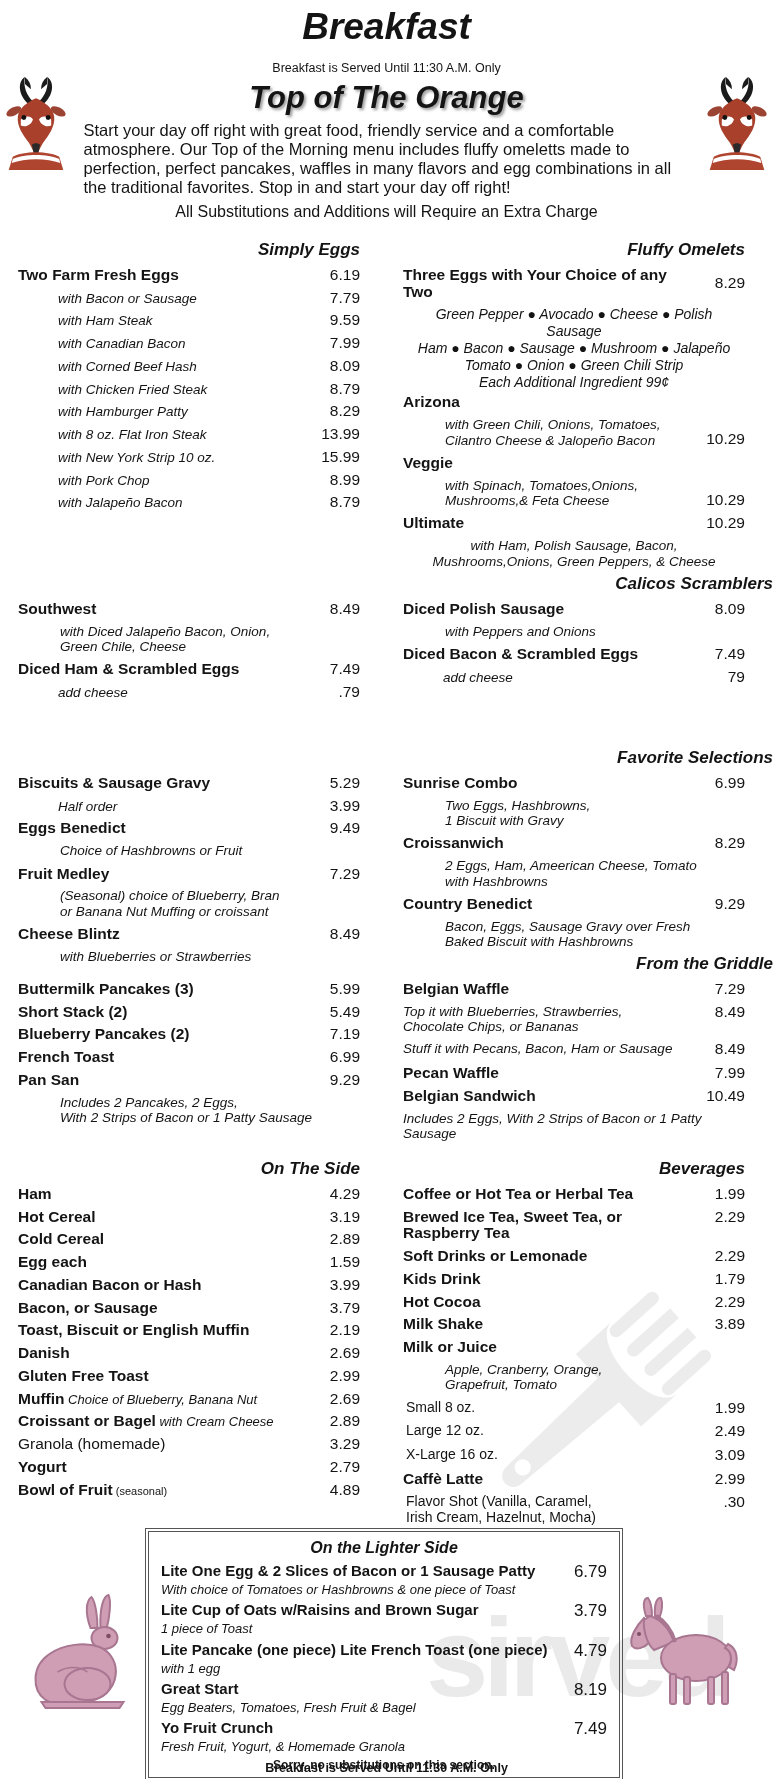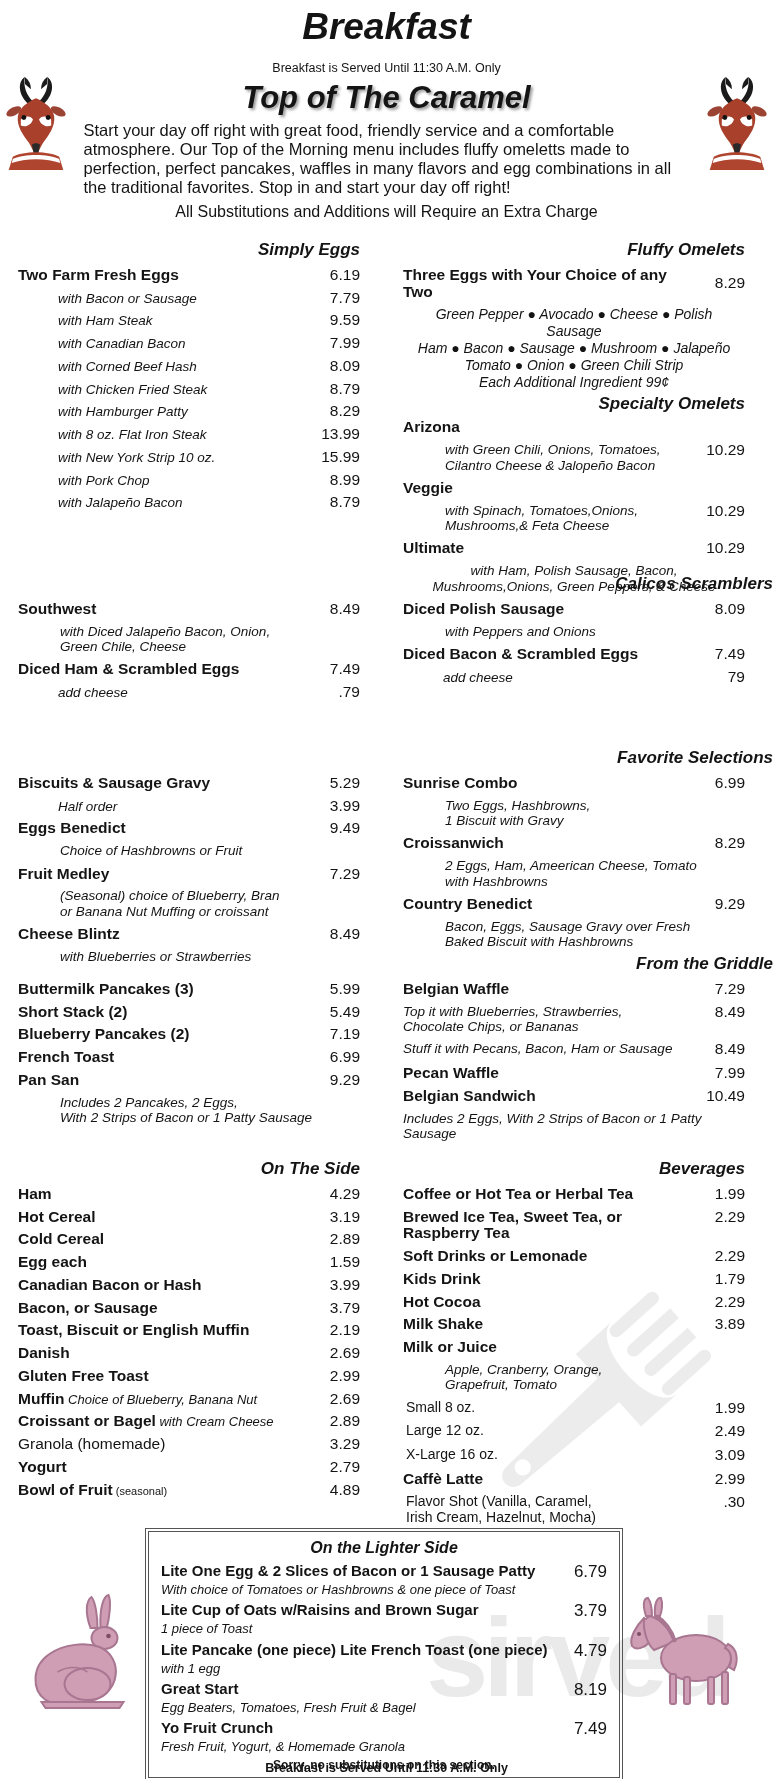--- a/index.html
+++ b/index.html
@@ -31,21 +31,21 @@
   .col-l{width:342px;margin-left:18px;}
   .col-r{width:342px;margin-left:43px;}
   .row{display:flex;align-items:flex-start;margin-bottom:6px;}
   .row.vc{align-items:center;}
   .nm{flex:1;white-space:pre-line;line-height:1.08;}
   .pr{flex:none;width:62px;text-align:right;font-size:15.5px;font-weight:400;font-style:normal;line-height:1.08;}
   .s-b .nm{font-weight:700;font-size:15.5px;}
   .s-p .nm{font-size:15.5px;}
   .s-i{padding-left:40px;}
   .s-i .nm{font-style:italic;font-size:13.5px;padding-top:2px;}
-  .s-d{padding-left:42px;margin-bottom:7px;}
+  .s-d{padding-left:42px;margin-bottom:7px;align-items:flex-end;}
   .s-d .nm,.s-d0 .nm,.s-dc .nm{font-style:italic;font-size:13.5px;line-height:1.14;}
   .s-d0{margin-bottom:7px;}
   .s-dc{margin-bottom:7px;}
   .s-dc .nm{text-align:center;}
   .s-ps{padding-left:3px;margin-bottom:7px;}
   .s-ps .nm{font-size:14px;line-height:1.14;}
   .sx{font-weight:400;font-style:italic;font-size:13px;}
   .sx.small{font-style:normal;font-size:11px;}
   .center-note{text-align:center;font-style:italic;font-size:14px;line-height:1.2;margin:2px 12px 4px;}
   
@@ -160,21 +160,21 @@
         <path d="M104,48 C113,52 115,64 110,74 L105,71 C109,63 107,55 101,52 Z"></path>
       </g>
       <circle cx="15" cy="38" r="2" fill="#7d4e66"></circle>
       <path d="M32,20 C42,26 48,36 51,46" fill="none" stroke="#a87690" stroke-width="4"></path>
     </svg>
   </div>
 
   <header>
     <h1 class="title">Breakfast</h1>
     <div class="served">Breakfast is Served Until 11:30 A.M. Only</div>
-    <div class="tagline">Top of The Caramel</div>
+    <div class="tagline">Top of The Orange</div>
     <p class="intro">Start your day off right with great food, friendly service and a comfortable atmosphere. Our Top of the Morning menu includes fluffy omeletts made to perfection, perfect pancakes, waffles in many flavors and egg combinations in all the traditional favorites. Stop in and start your day off right!</p>
     <div class="subnote">All Substitutions and Additions will Require an Extra Charge</div>
   </header>
 
   <div id="menu-groups">
       <section class="group">
         <div class="cols">
           <div class="col col-l">
             <div class="col-title">Simply Eggs</div>
             <div class="row s-b">
@@ -227,21 +227,20 @@
             <div class="row s-b vc">
               <span class="nm">Three Eggs with Your Choice of any Two</span>
               <span class="pr">8.29</span>
             </div>
             <div class="center-note">
               <div>Green Pepper ● Avocado ● Cheese ● Polish Sausage</div>
               <div>Ham ● Bacon ● Sausage ● Mushroom ● Jalapeño</div>
               <div>Tomato ● Onion ● Green Chili Strip</div>
               <div>Each Additional Ingredient 99¢</div>
             </div>
-            <div class="subhead">Specialty Omelets</div>
             <div class="row s-b">
               <span class="nm">Arizona</span>
             </div>
             <div class="row s-d">
               <span class="nm">with Green Chili, Onions, Tomatoes,
 Cilantro Cheese &amp; Jalopeño Bacon</span>
               <span class="pr">10.29</span>
             </div>
             <div class="row s-b">
               <span class="nm">Veggie</span>

